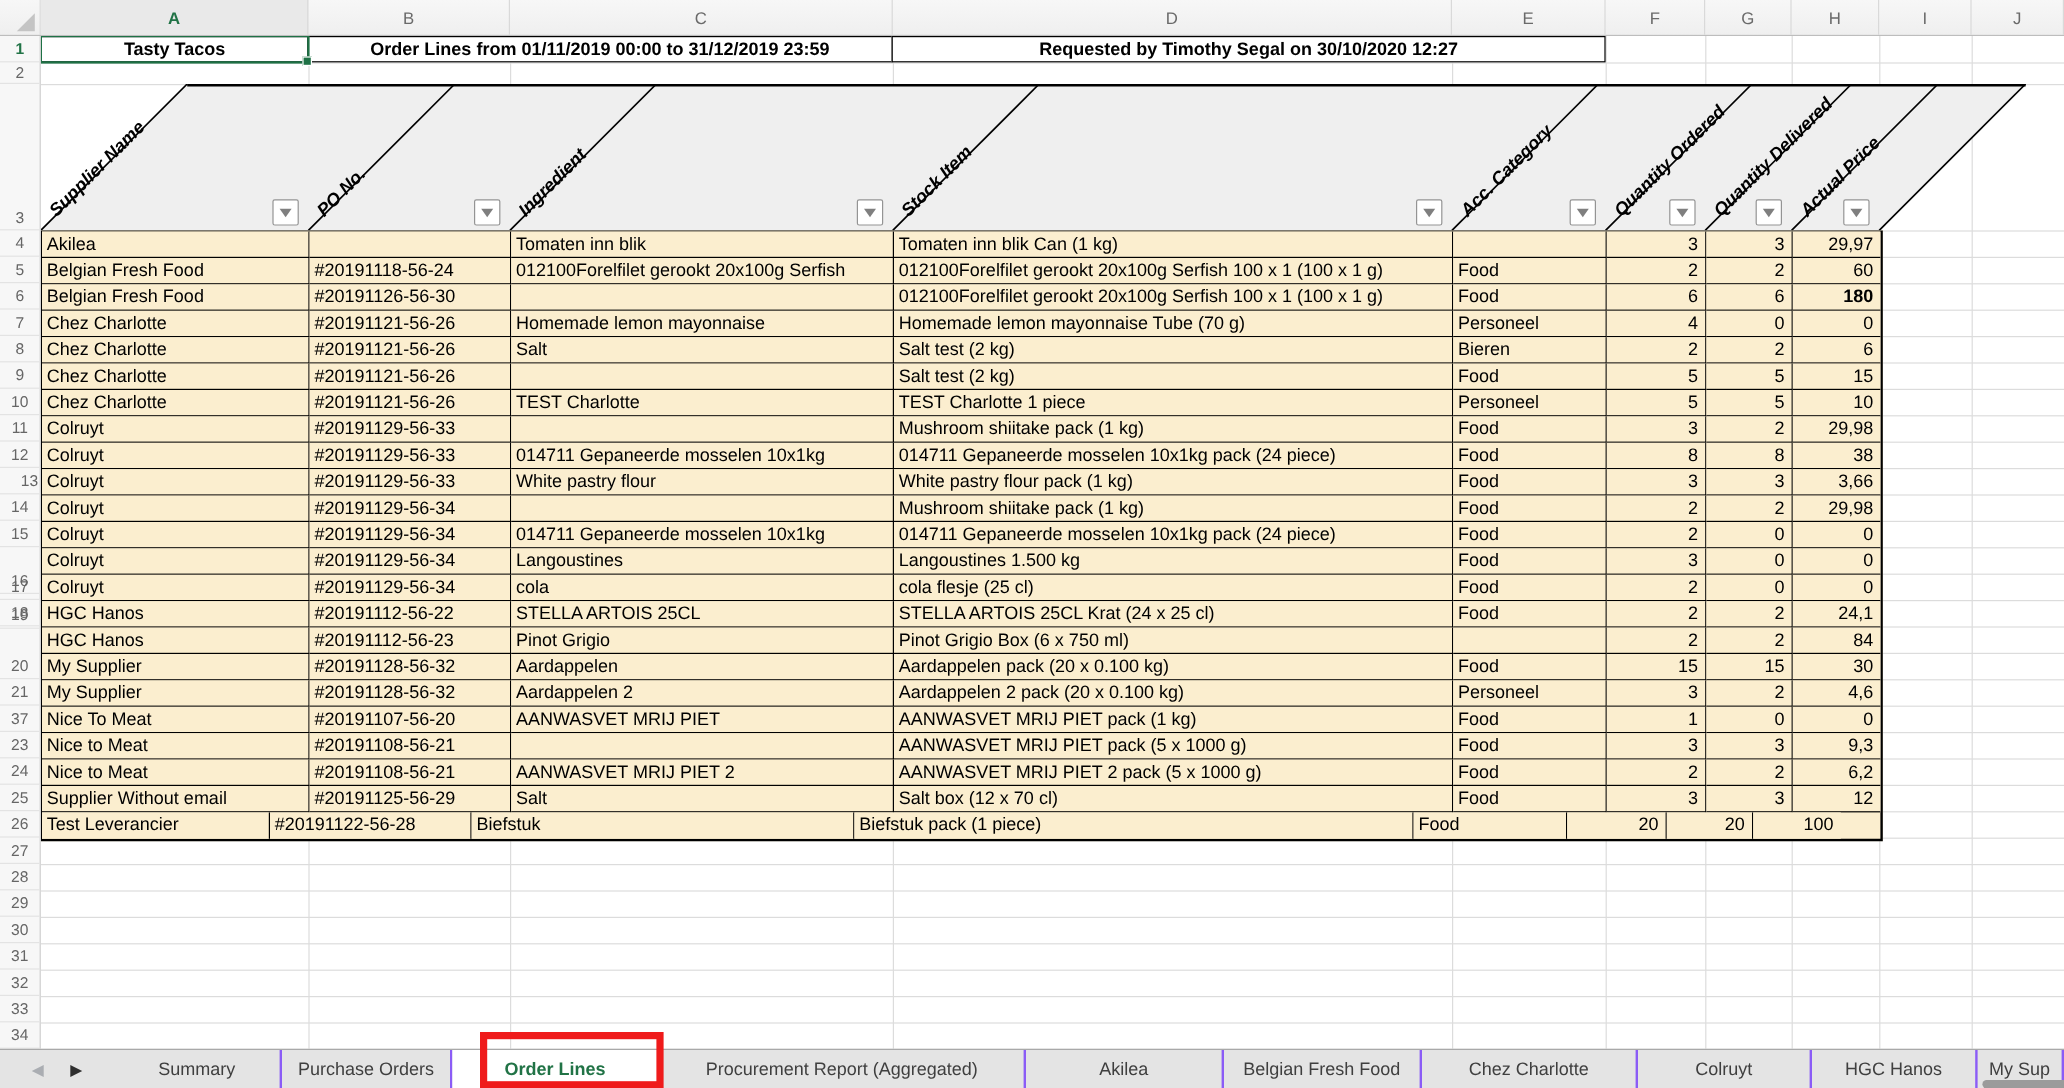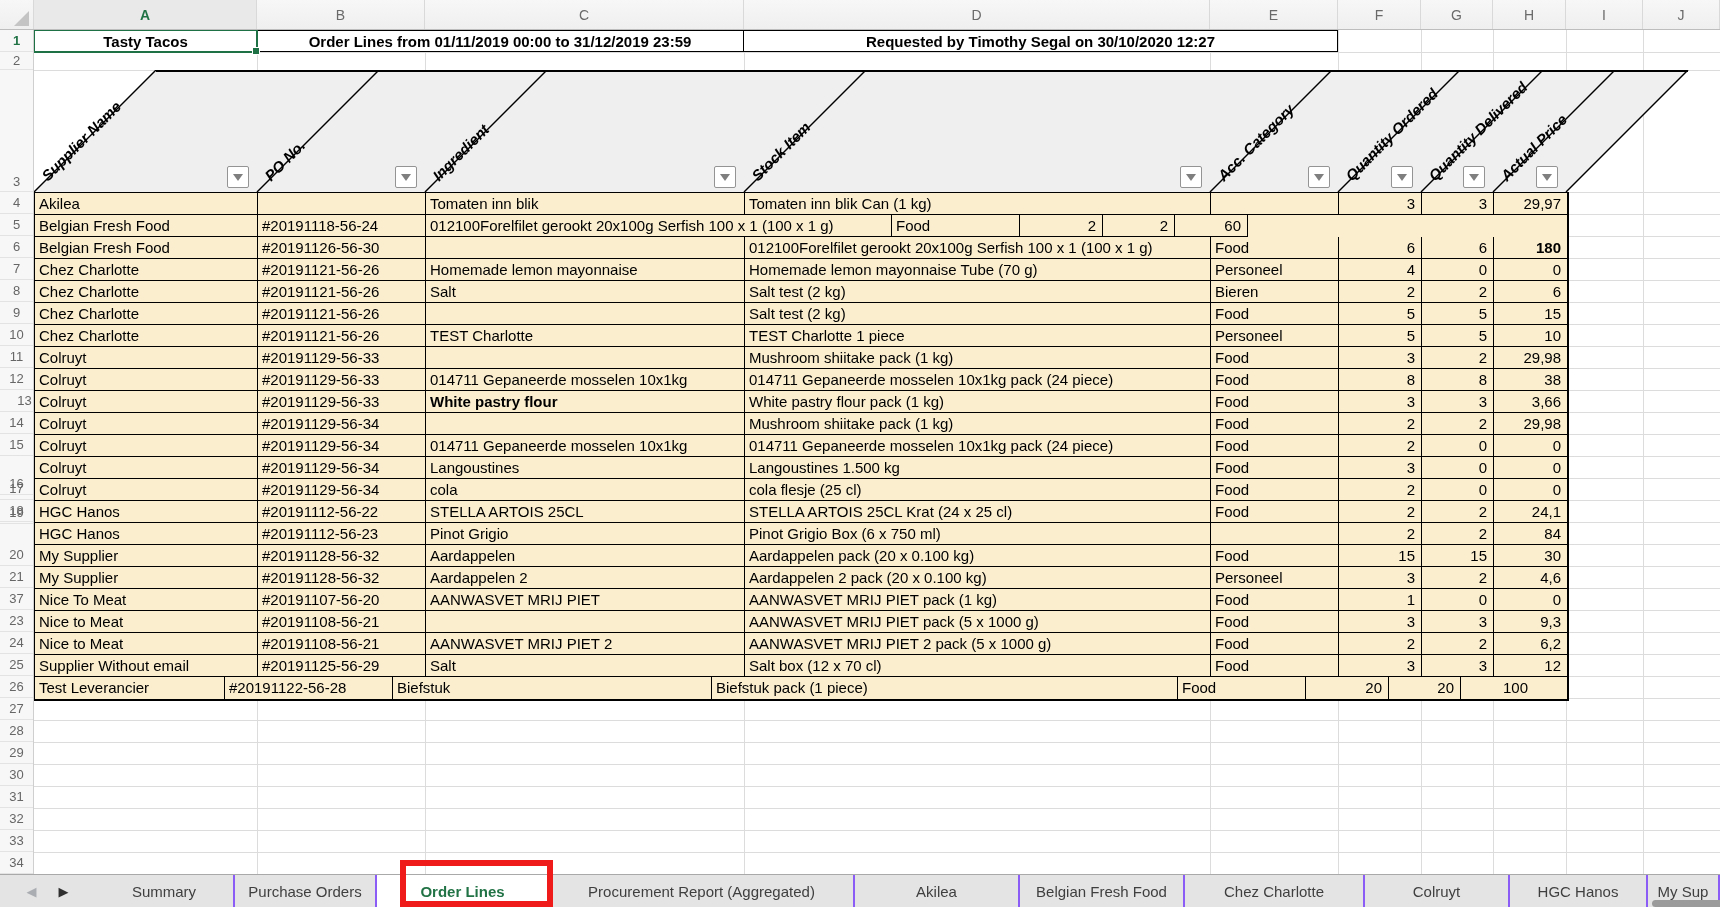--- a/index.html
+++ b/index.html
@@ -244,20 +244,21 @@
         <div class="tcell" style="width: 319px;">Tomaten inn blik</div>
         <div class="tcell" style="width: 466px;">Tomaten inn blik Can (1 kg)</div>
         <div class="tcell" style="width: 128px;"></div>
         <div class="tcell num" style="width: 83px;">3</div>
         <div class="tcell num" style="width: 72px;">3</div>
         <div class="tcell num" style="width: 73px;">29,97</div>
       </div>
       <div class="trow">
         <div class="tcell" style="width: 223px;">Belgian Fresh Food</div>
         <div class="tcell" style="width: 168px;">#20191118-56-24</div>
+        <div class="tcell" style="width: 319px;">012100Forelfilet gerookt 20x100g Serfish</div>
         <div class="tcell" style="width: 466px;">012100Forelfilet gerookt 20x100g Serfish 100 x 1 (100 x 1 g)</div>
         <div class="tcell" style="width: 128px;">Food</div>
         <div class="tcell num" style="width: 83px;">2</div>
         <div class="tcell num" style="width: 72px;">2</div>
         <div class="tcell num" style="width: 73px;">60</div>
       </div>
       <div class="trow">
         <div class="tcell" style="width: 223px;">Belgian Fresh Food</div>
         <div class="tcell" style="width: 168px;">#20191126-56-30</div>
         <div class="tcell" style="width: 319px;"></div>
@@ -323,21 +324,21 @@
         <div class="tcell" style="width: 319px;">014711 Gepaneerde mosselen 10x1kg</div>
         <div class="tcell" style="width: 466px;">014711 Gepaneerde mosselen 10x1kg pack (24 piece)</div>
         <div class="tcell" style="width: 128px;">Food</div>
         <div class="tcell num" style="width: 83px;">8</div>
         <div class="tcell num" style="width: 72px;">8</div>
         <div class="tcell num" style="width: 73px;">38</div>
       </div>
       <div class="trow">
         <div class="tcell" style="width: 223px;">Colruyt</div>
         <div class="tcell" style="width: 168px;">#20191129-56-33</div>
-        <div class="tcell" style="width: 319px; font-weight: bold;">White pastry flour</div>
+        <div class="tcell" style="width: 319px;">White pastry flour</div>
         <div class="tcell" style="width: 466px;">White pastry flour pack (1 kg)</div>
         <div class="tcell" style="width: 128px;">Food</div>
         <div class="tcell num" style="width: 83px;">3</div>
         <div class="tcell num" style="width: 72px;">3</div>
         <div class="tcell num" style="width: 73px;">3,66</div>
       </div>
       <div class="trow">
         <div class="tcell" style="width: 223px;">Colruyt</div>
         <div class="tcell" style="width: 168px;">#20191129-56-34</div>
         <div class="tcell" style="width: 319px;"></div>

